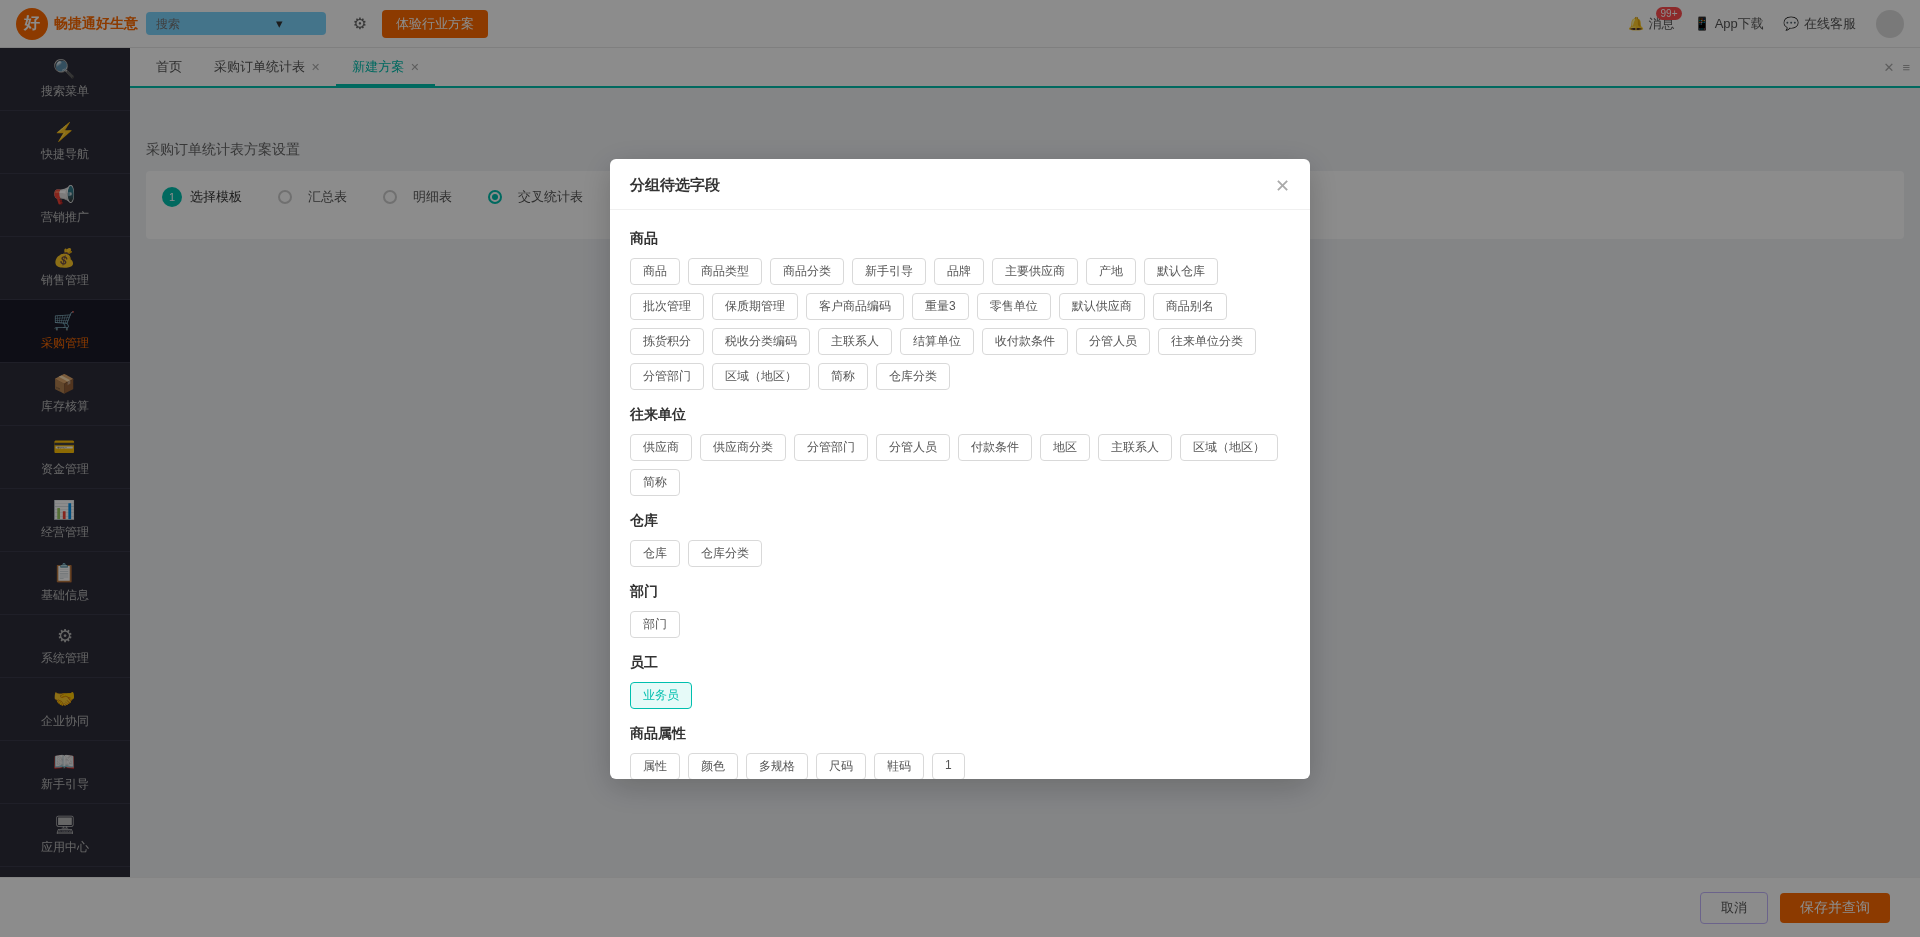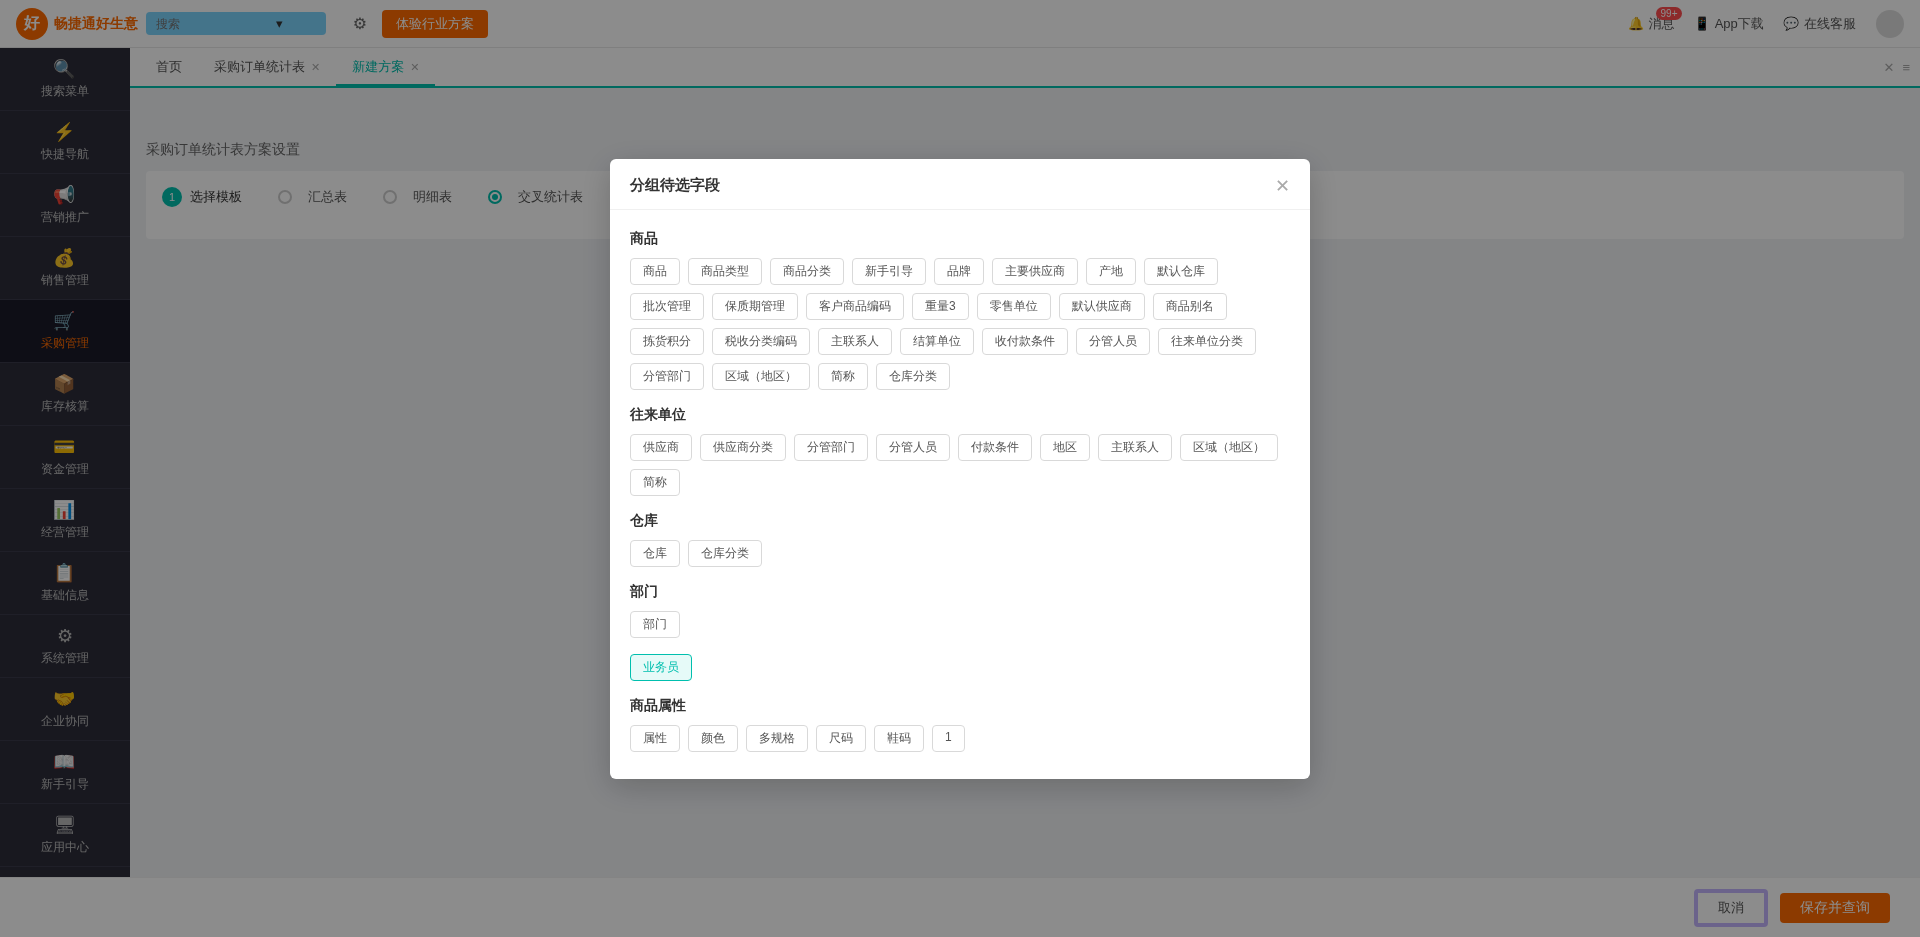--- a/index.html
+++ b/index.html
@@ -326,21 +326,21 @@
       height: 60px;
       background: #fff;
       display: flex;
       align-items: center;
       justify-content: flex-end;
       padding: 0 30px;
       border-top: 1px solid #f0f0f0;
       z-index: 199;
     }
     .btn-cancel {
-      border: 4px solid #c4b5fd;
+      border: 1px solid #c4b5fd;
       background: #fff;
       color: #555;
       padding: 6px 20px;
       border-radius: 4px;
       cursor: pointer;
       font-size: 13px;
       margin-right: 12px;
     }
     .btn-primary {
       background: #ff6b00;
@@ -550,20 +550,21 @@
       <div class="field-group">
         <div class="field-chip">仓库</div>
         <div class="field-chip">仓库分类</div>
       </div>
 
       <div class="modal-section-title">部门</div>
       <div class="field-group">
         <div class="field-chip">部门</div>
       </div>
 
+      <div class="modal-section-title">员工</div>
       <div class="field-group">
         <div class="field-chip selected">业务员</div>
       </div>
 
       <div class="modal-section-title">商品属性</div>
       <div class="field-group">
         <div class="field-chip">属性</div>
         <div class="field-chip">颜色</div>
         <div class="field-chip">多规格</div>
         <div class="field-chip">尺码</div>

